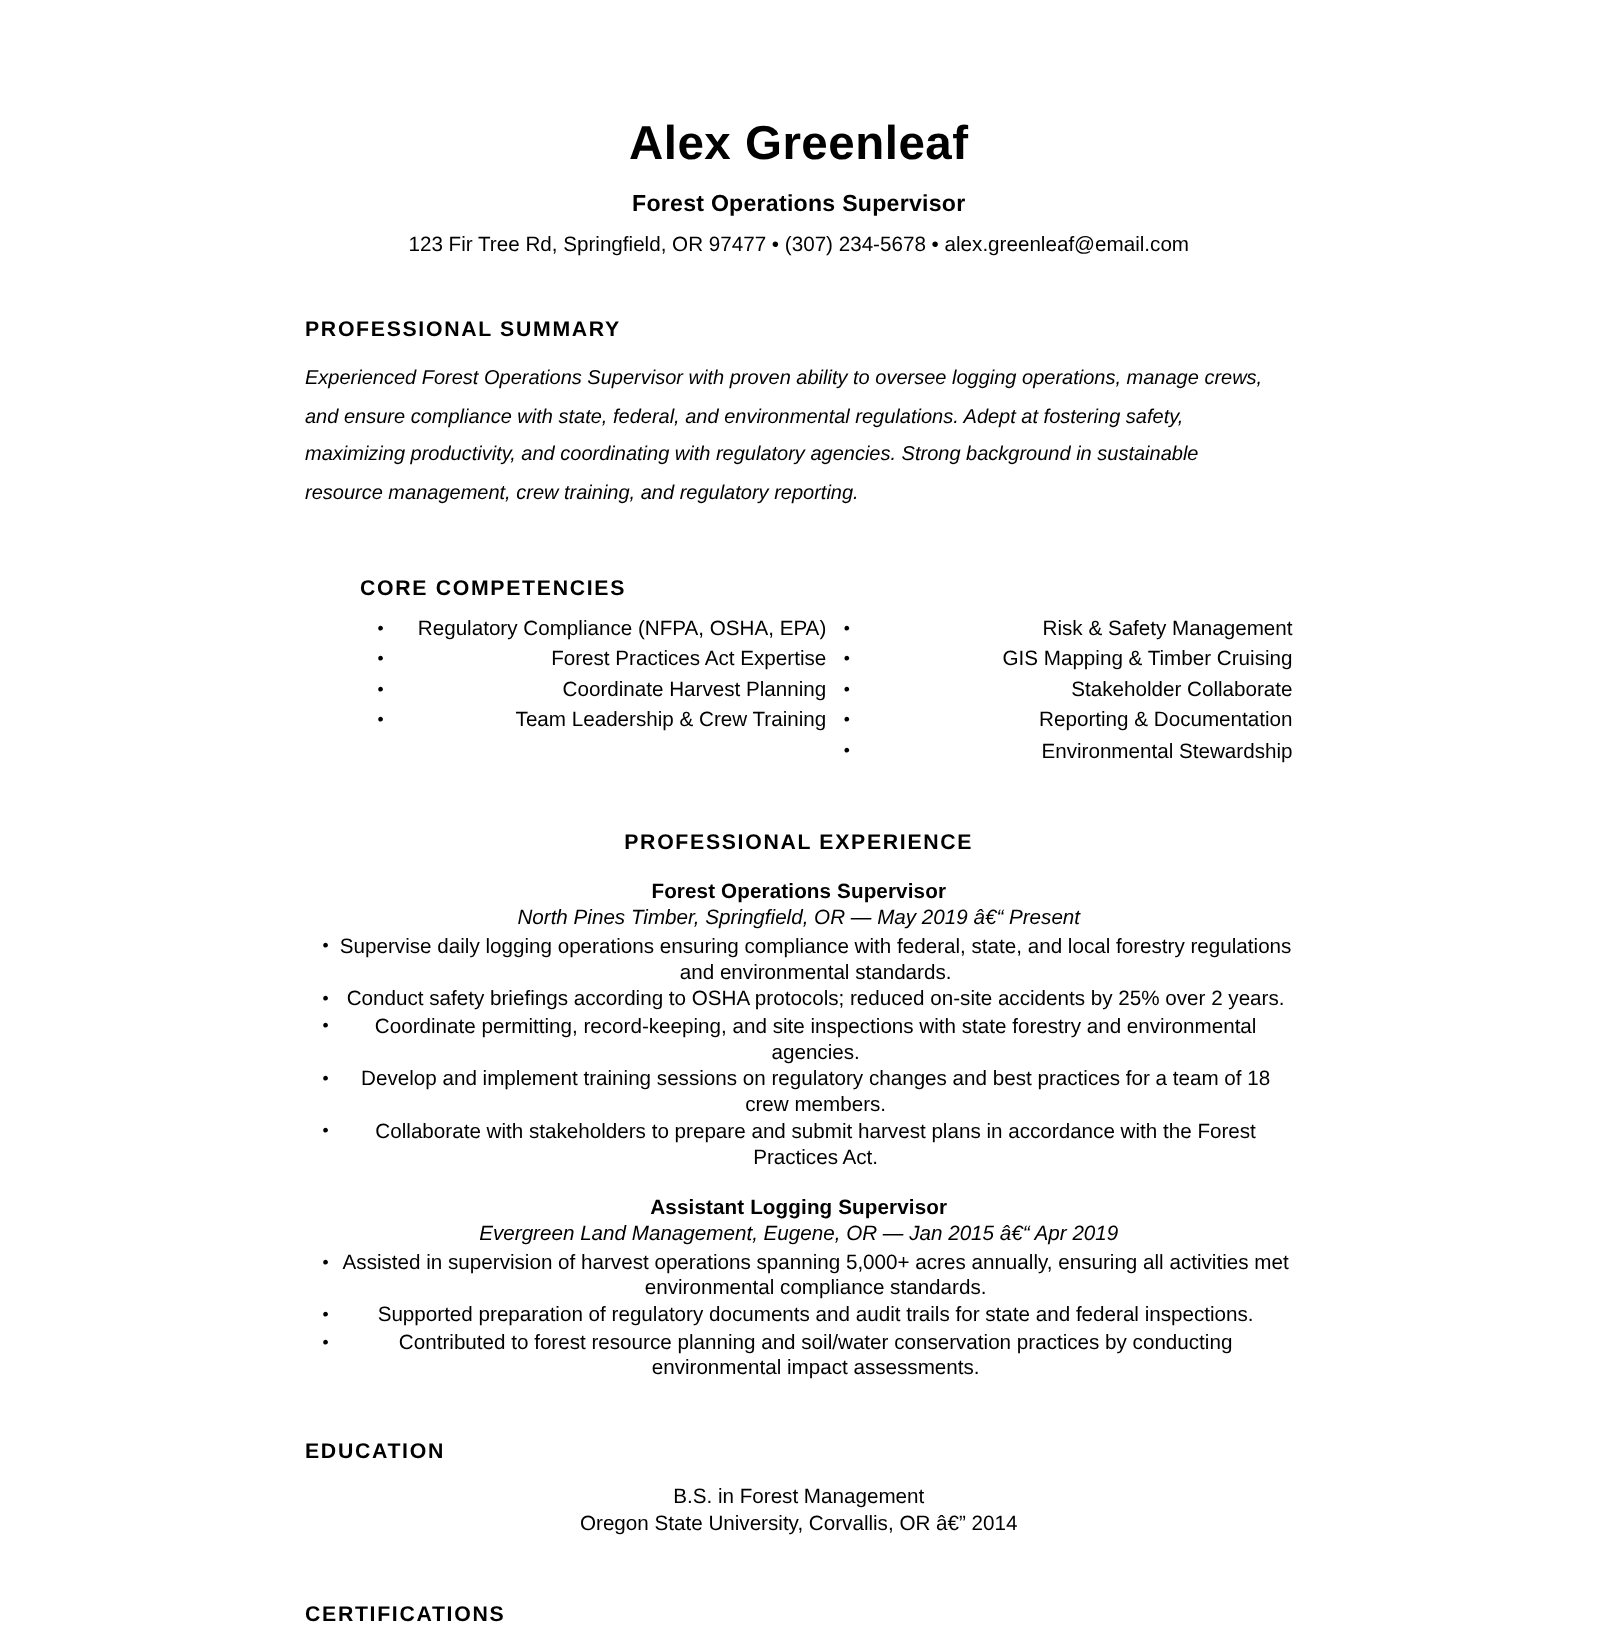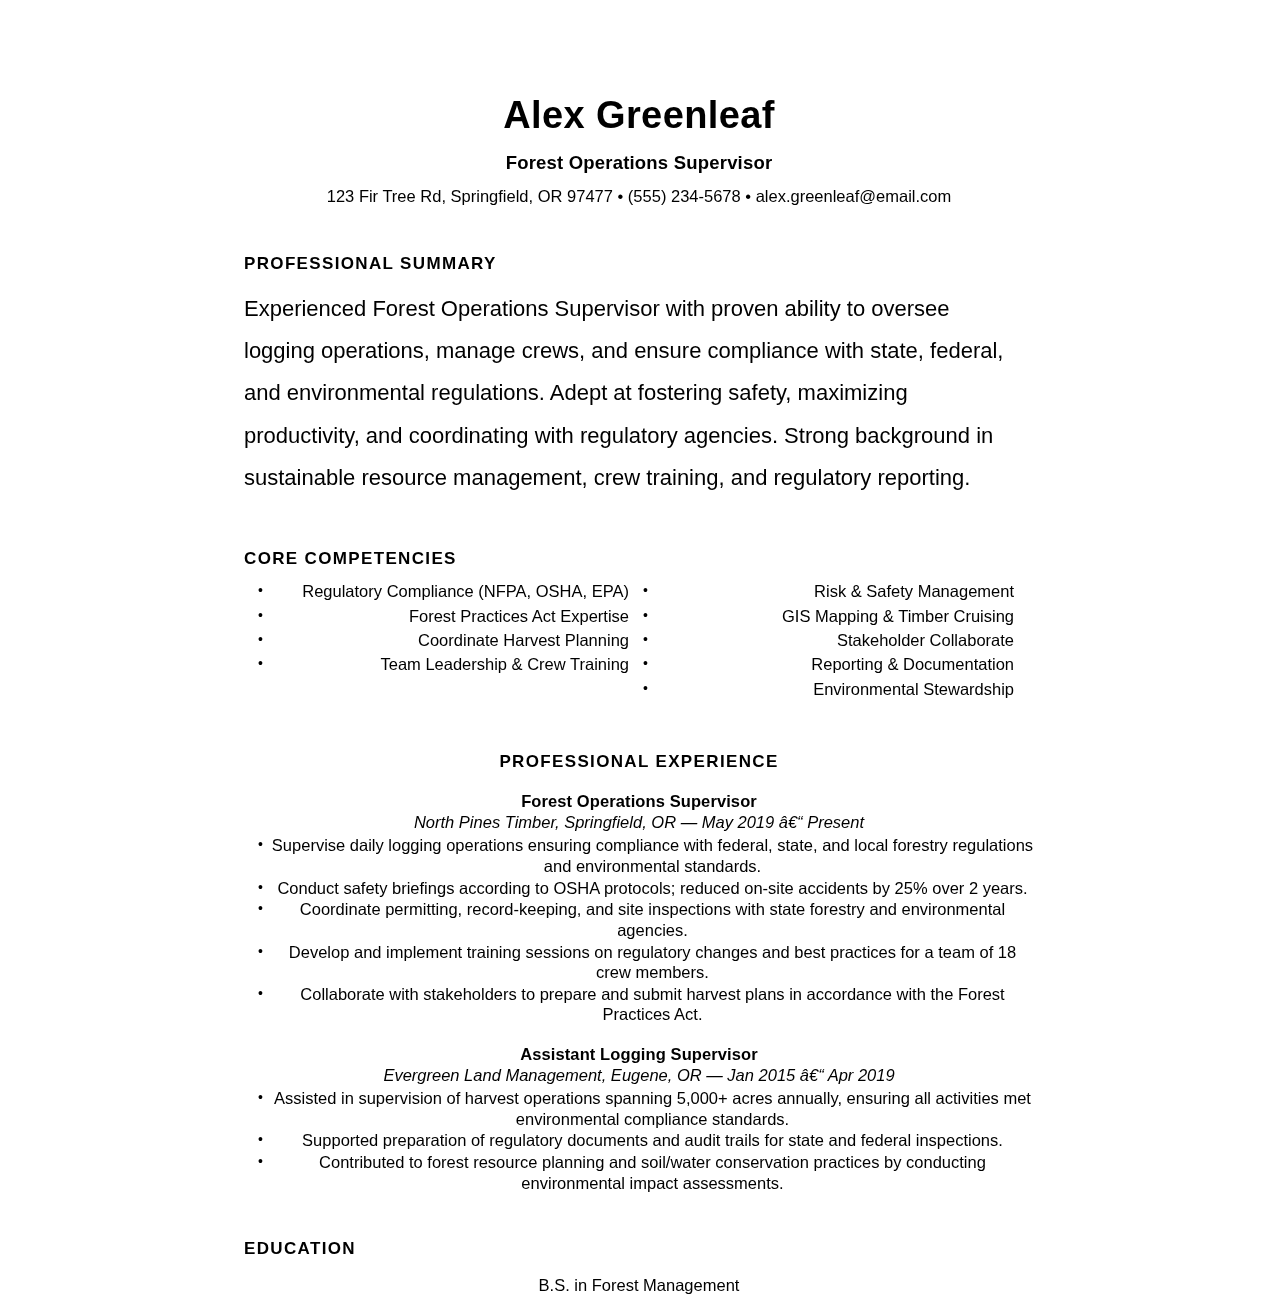--- a/index.html
+++ b/index.html
@@ -55,32 +55,33 @@
   
   .sec-head {
     font-size: 17px;
     font-weight: bold;
     letter-spacing: 1.35px;
     margin: 0;
     padding: 0;
   }
 
   .sec-summary { margin-top: 48px; }
-  .sec-core    { margin-top: 50px; }
+  .sec-core    { margin-top: 50px; margin-left: 44px; }
   .sec-exp     { margin-top: 48px; text-align: center; }
   .sec-edu     { margin-top: 46px; }
   .sec-cert    { margin-top: 52px; }
 
   
   .summary-text {
-    font-size: 22px;
+    font-size: 16px;
     line-height: 1.92;
     margin: 14px 0 0 0;
     width: 775px;
     text-align: left;
+    font-style: italic;
   }
 
   
   .core-cols {
     display: flex;
     margin-top: 13px;
   }
   .core-col { width: 385px; }
   ul.plain {
     list-style: none;
@@ -150,21 +151,21 @@
 </style>
 </head>
 <body>
 
 <div class="page">
   <div class="content">
 
     <div>
       <h1 class="hdr-name">Alex Greenleaf</h1>
       <div class="hdr-title">Forest Operations Supervisor</div>
-      <div class="hdr-contact">123 Fir Tree Rd, Springfield, OR 97477 • (555) 234-5678 • alex.greenleaf@email.com</div>
+      <div class="hdr-contact">123 Fir Tree Rd, Springfield, OR 97477 • (307) 234-5678 • alex.greenleaf@email.com</div>
     </div>
 
     <div class="sec-summary">
       <div class="sec-head">PROFESSIONAL SUMMARY</div>
       <p class="summary-text">Experienced Forest Operations Supervisor with proven ability to oversee logging operations, manage crews, and ensure compliance with state, federal, and environmental regulations. Adept at fostering safety, maximizing productivity, and coordinating with regulatory agencies. Strong background in sustainable resource management, crew training, and regulatory reporting.</p>
     </div>
 
     <div class="sec-core">
       <div class="sec-head">CORE COMPETENCIES</div>
       <div class="core-cols">

